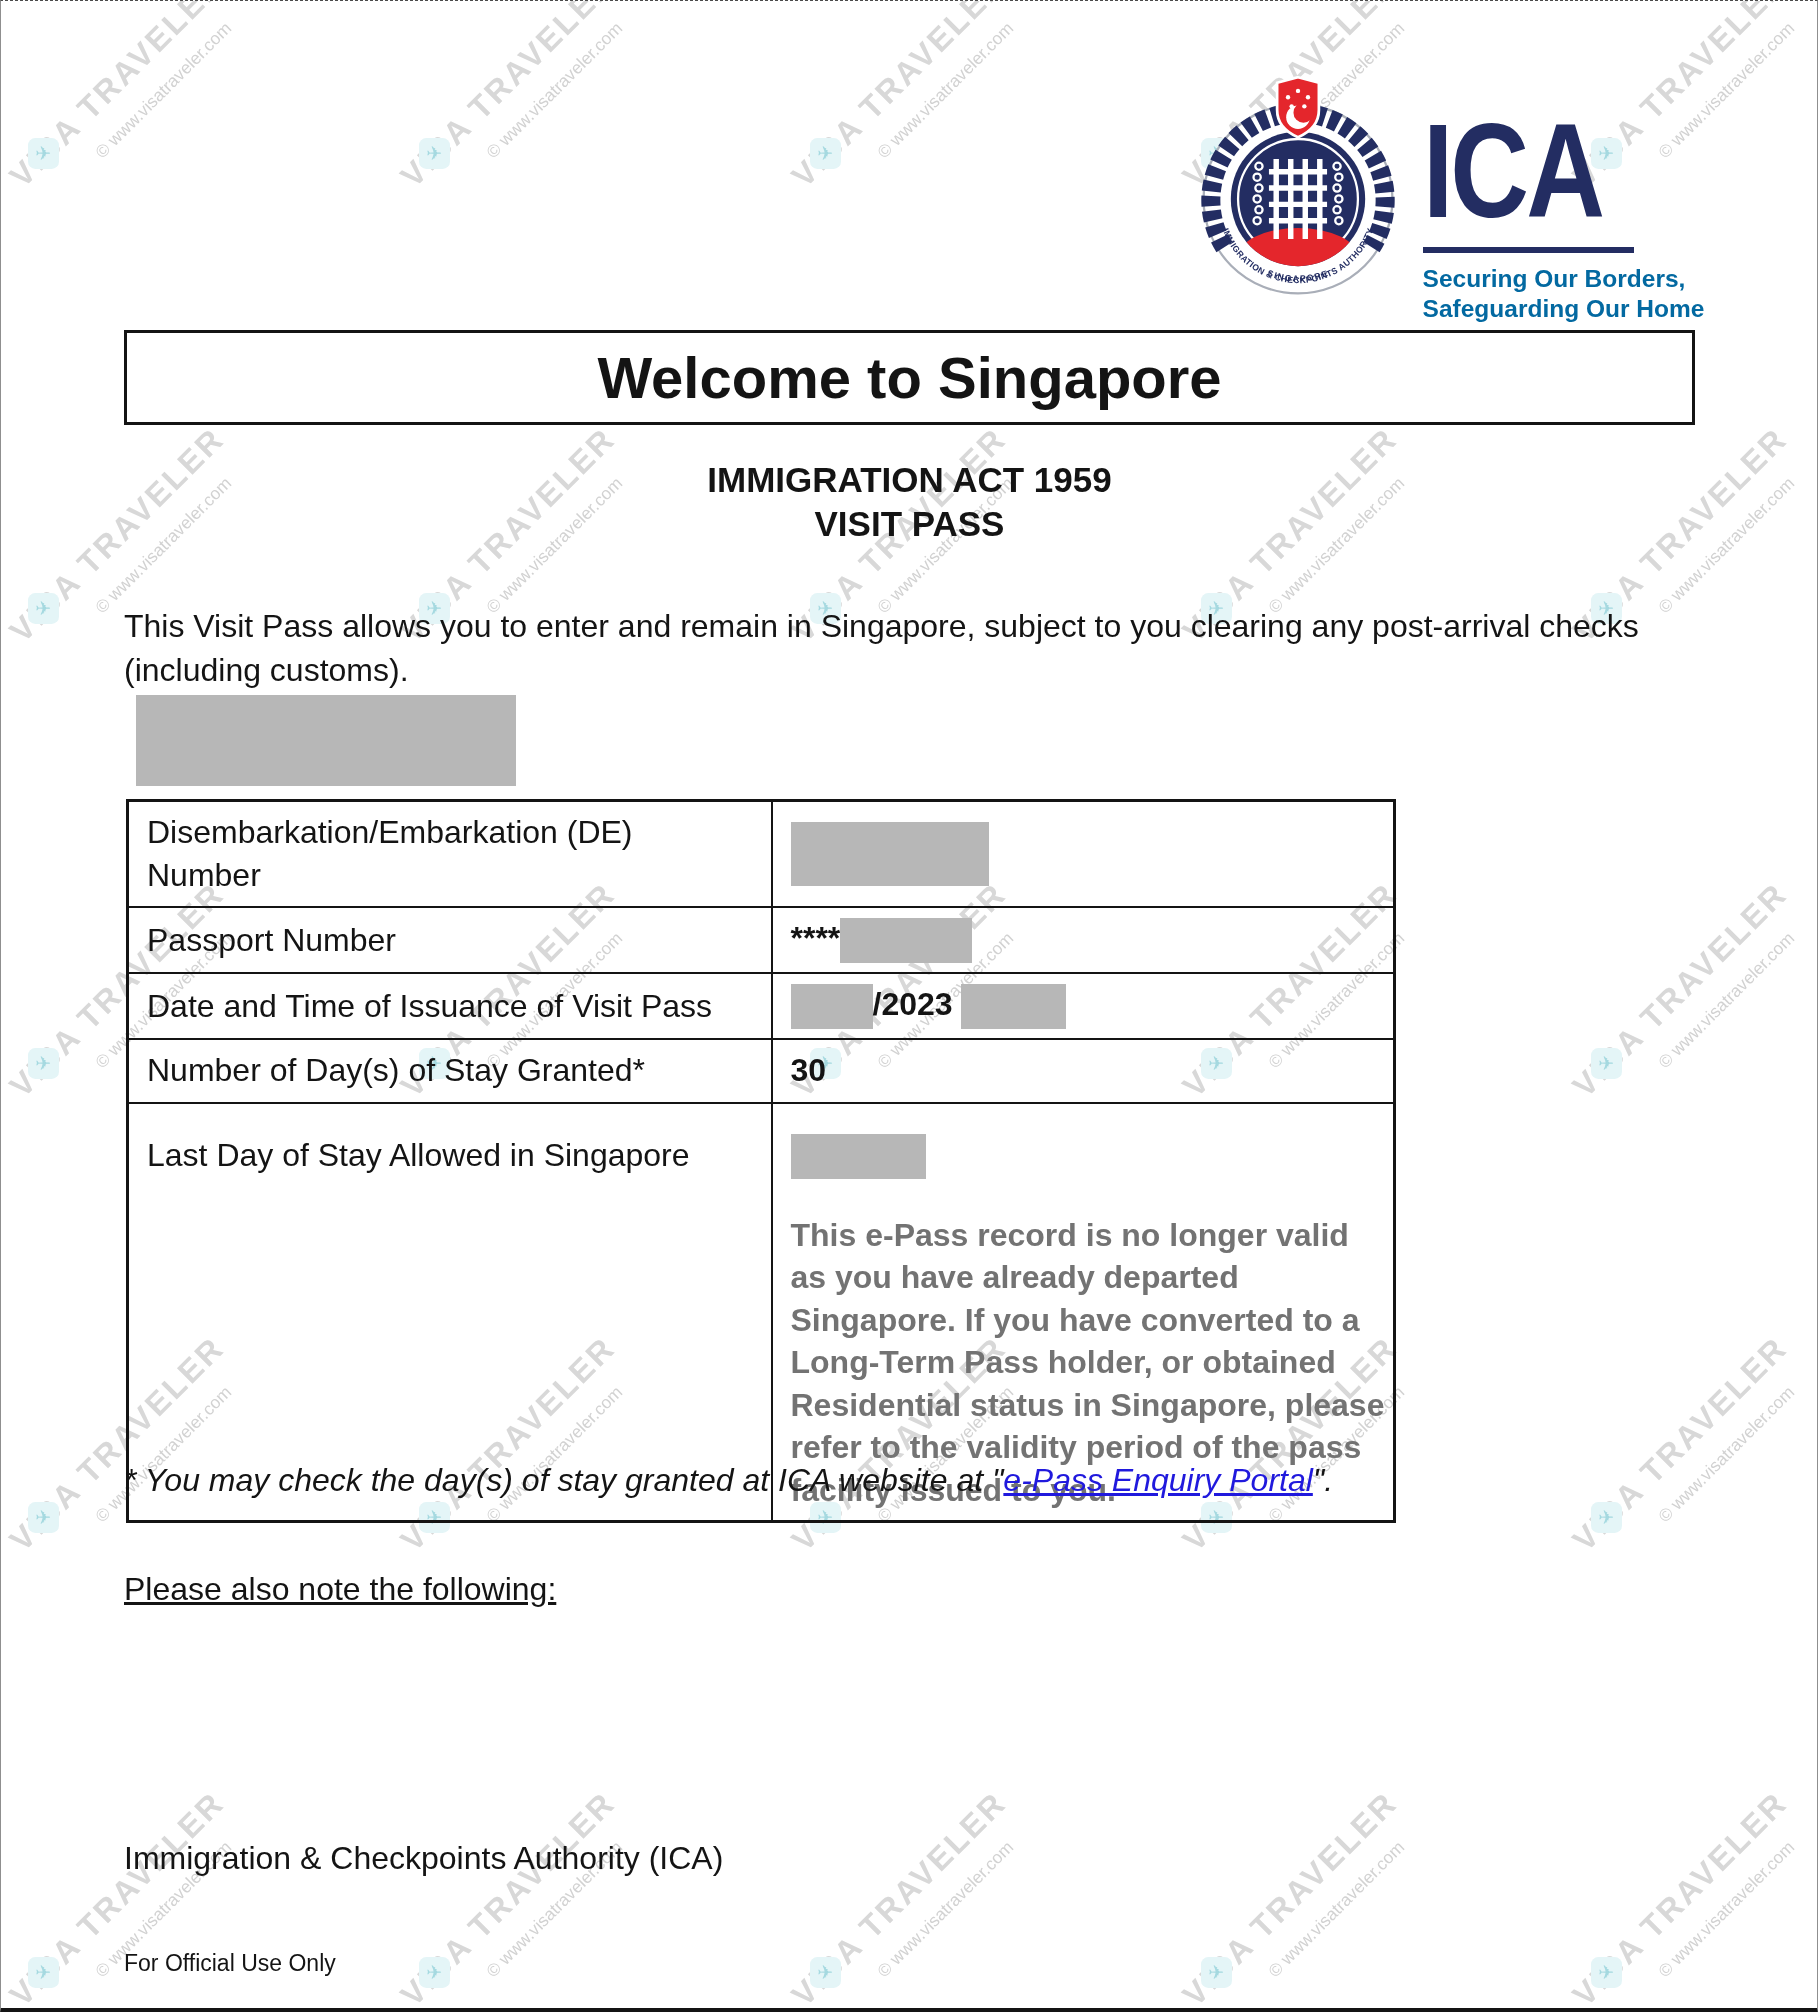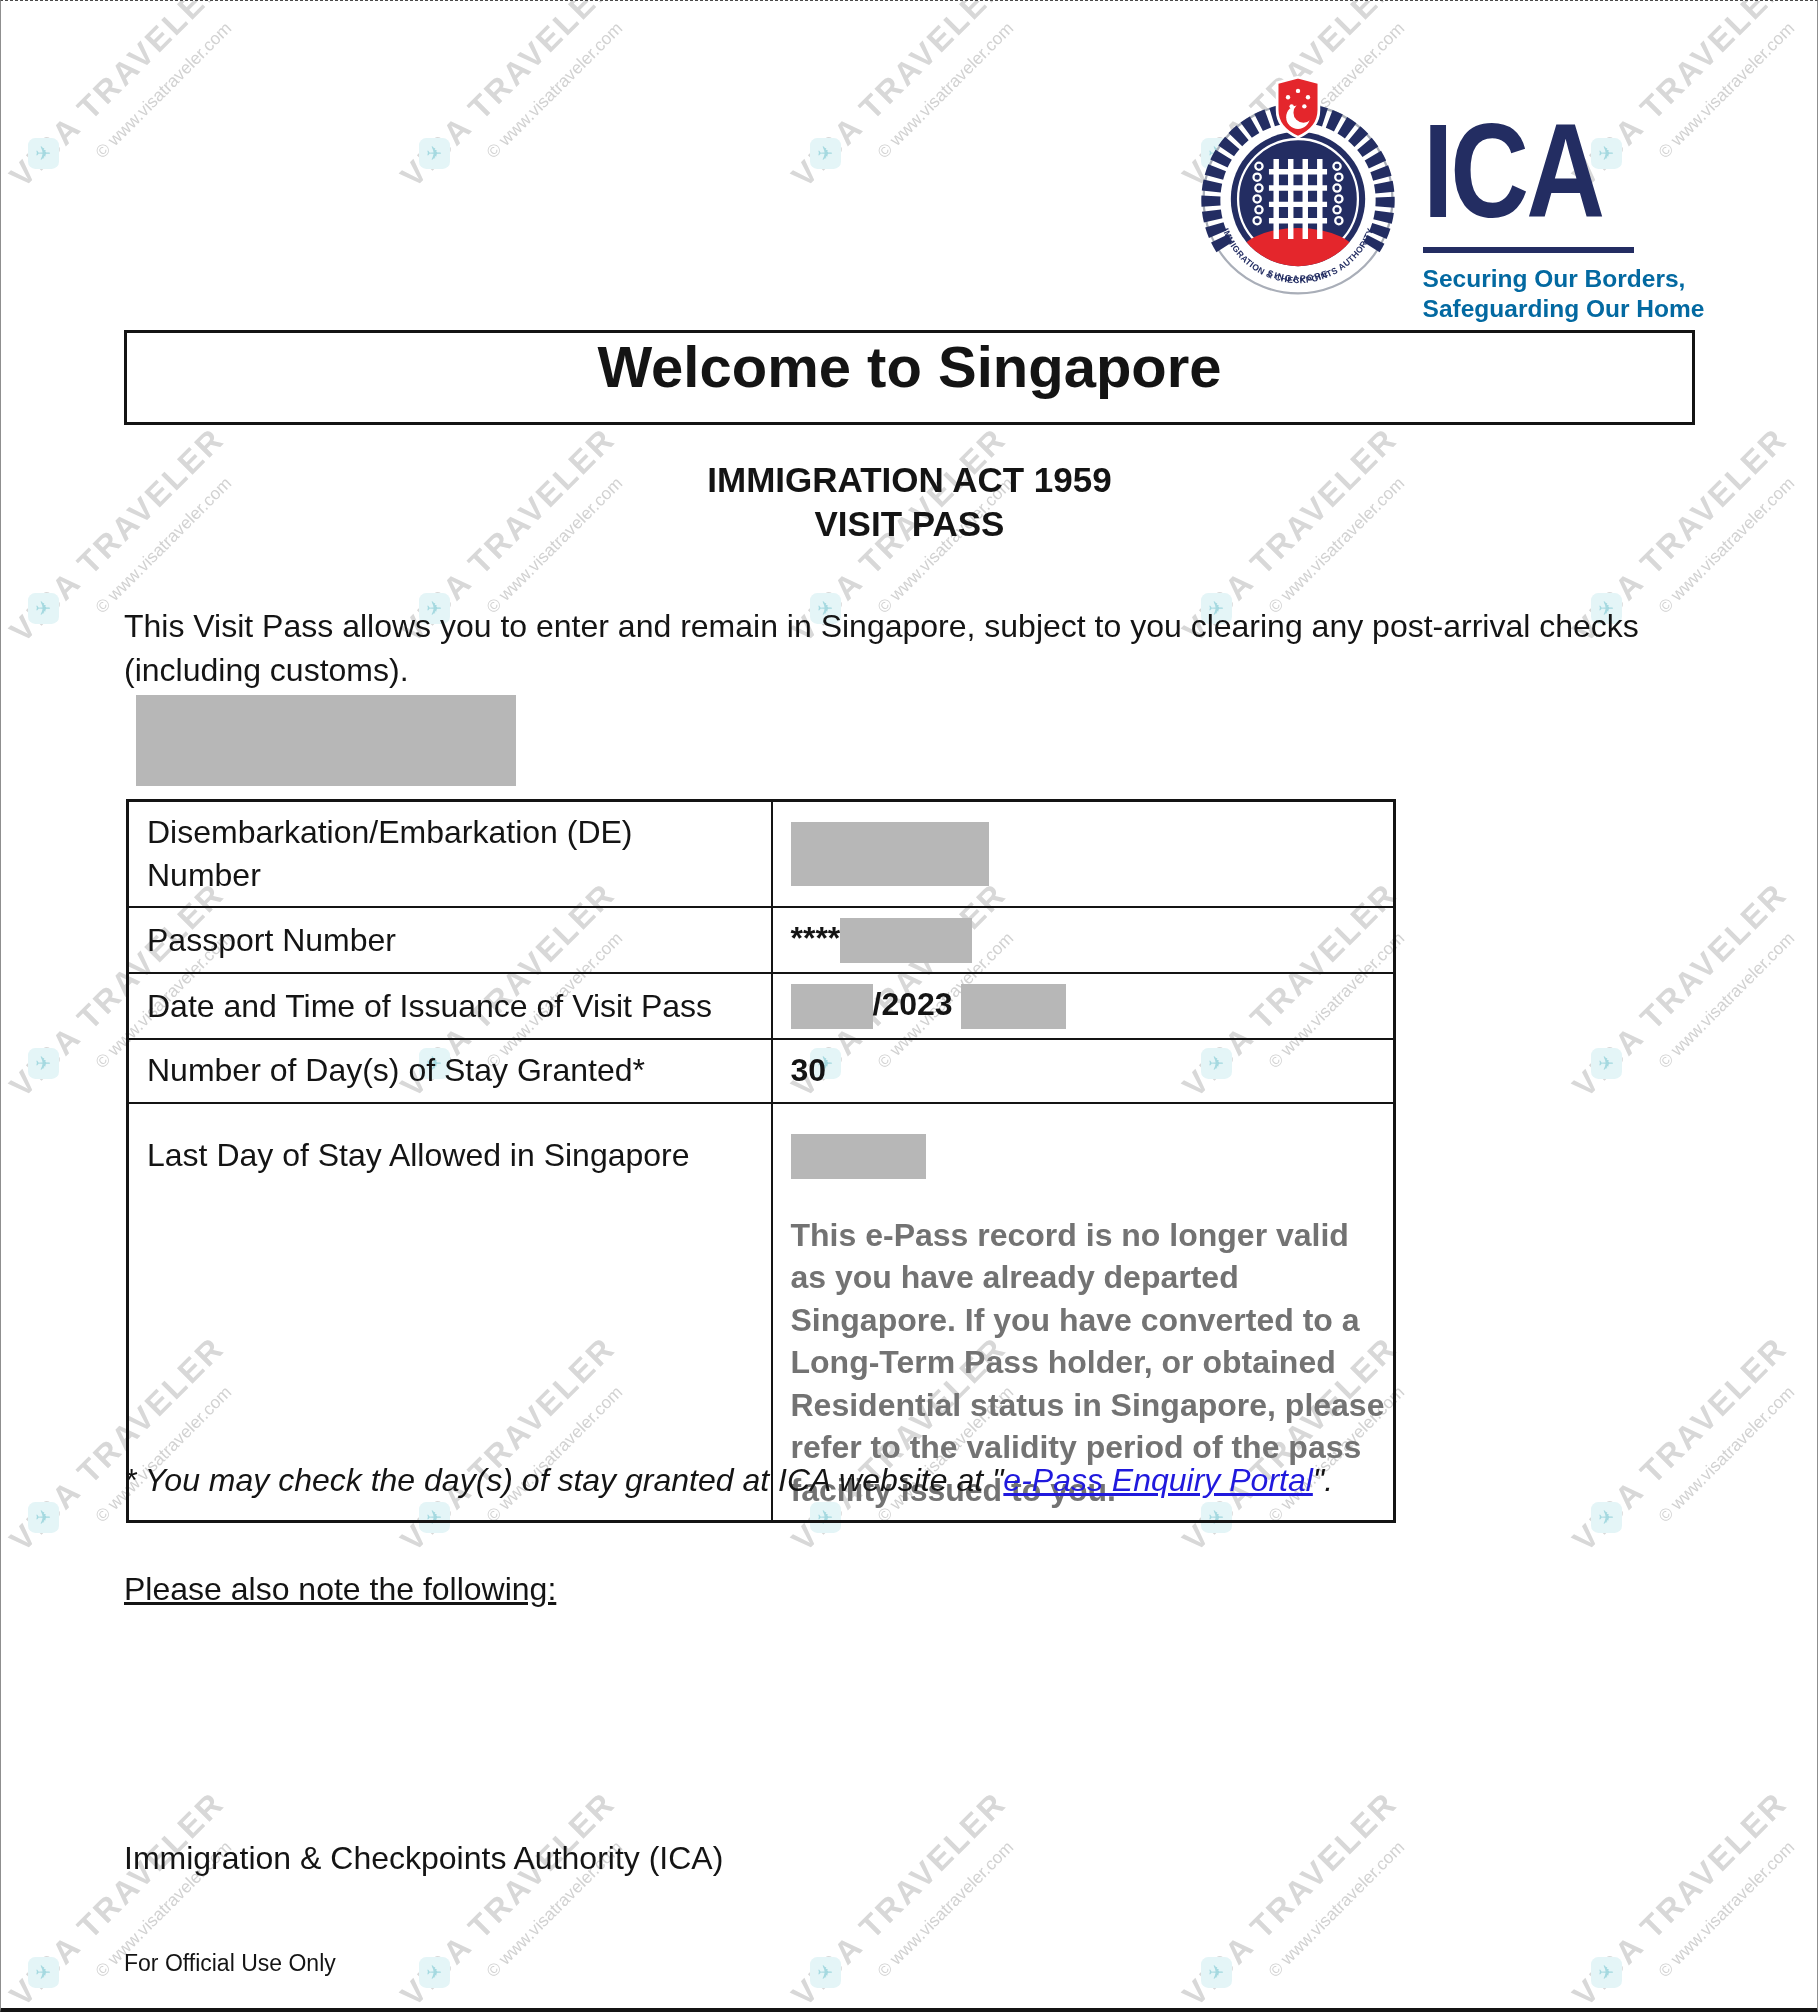--- a/index.html
+++ b/index.html
@@ -31,21 +31,21 @@
   .ica-word{
     font-size:133px; line-height:1; font-weight:bold; color:#232d62;
     letter-spacing:-3.6px; transform:scaleX(0.82); transform-origin:left top; white-space:nowrap;
   }
   .ica-rule{width:211px; height:6.4px; background:#232d62; margin-top:9px;}
   .ica-tagline{margin-top:11px; font-size:24.5px; line-height:1.22; font-weight:bold; color:#0369a1;}
   
   .banner{
     position:absolute; left:123px; top:329px; width:1571px; height:95px;
     border:3.6px solid #141414; box-sizing:border-box;
-    display:flex; align-items:flex-start; justify-content:center;
+    display:flex; align-items:center; justify-content:center;
   }
   .banner-title{font-size:58px; font-weight:bold; letter-spacing:0px;}
   
   .subtitle{position:absolute; left:123px; top:457px; width:1571px; text-align:center;}
   .subtitle div{font-size:35px; font-weight:bold; line-height:1.25;}
   
   .intro{position:absolute; left:123px; top:571px; width:1582px; font-size:32px; line-height:1.38;}
   
   .redact{background:#b7b7b7; display:block;}
   .redact.inline{display:inline-block; vertical-align:middle;}

